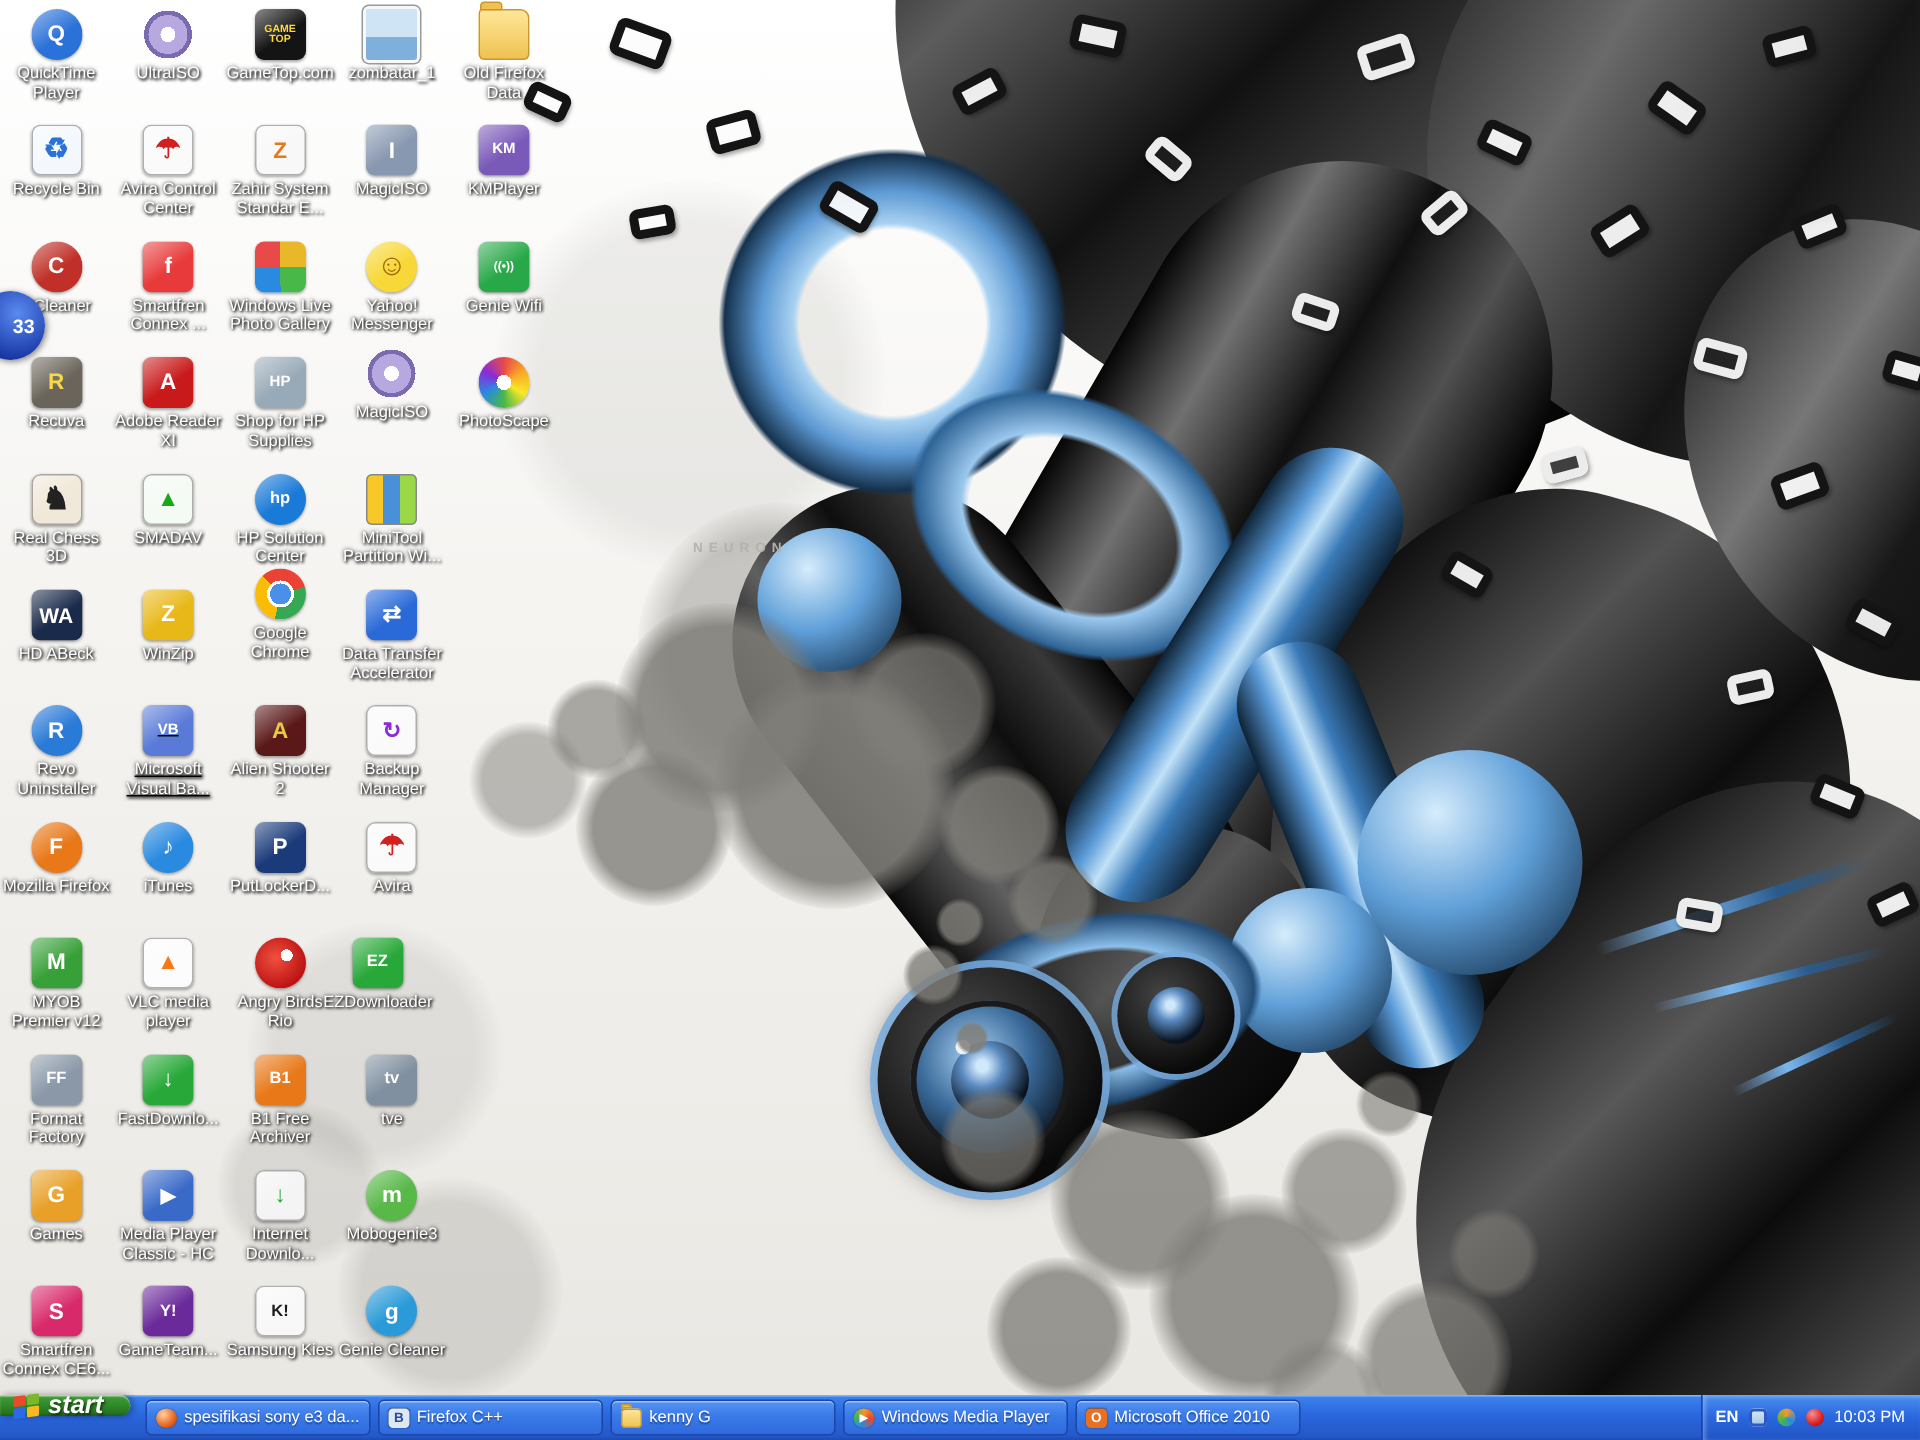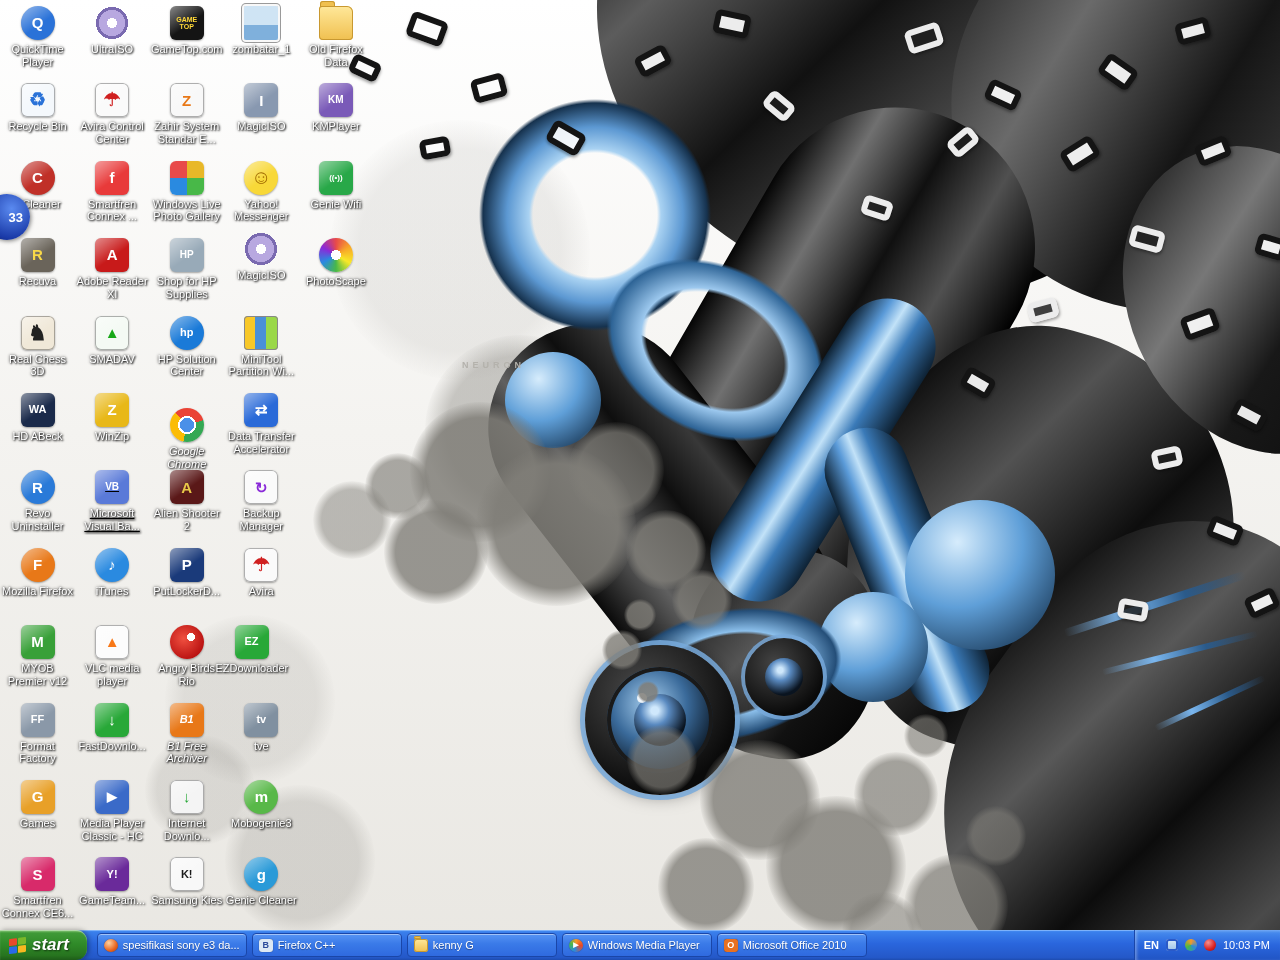--- a/index.html
+++ b/index.html
@@ -34,21 +34,21 @@
   
   .notify-badge{position:absolute;left:-16px;top:194px;width:46px;height:46px;border-radius:50%;z-index:4;
     background:radial-gradient(circle at 60% 32%,#5a8af0,#1a3aa8 70%,#0a1a60);
     color:#fff;font-weight:bold;font-size:13px;display:flex;align-items:center;justify-content:flex-end;
     padding-right:7px;box-shadow:1px 1px 4px rgba(0,0,0,.5);}
 
   
   .taskbar{position:absolute;left:0;bottom:0;width:1280px;height:30px;z-index:10;display:flex;align-items:stretch;
     background:linear-gradient(180deg,#5aa0f8 0%,#3a80ec 6%,#2a66dd 45%,#2458c8 92%,#1e4cb0 100%);
     box-shadow:inset 0 1px 0 #7cb2fa;}
-  .start-button{display:flex;align-items:center;gap:6px;height:30px;padding:0 18px 0 9px;cursor:pointer;
+  .start-button{display:flex;align-items:center;gap:6px;height:14px;padding:0 18px 0 9px;cursor:pointer;
     background:linear-gradient(180deg,#8cc87a 0%,#3f9a37 10%,#2f8a28 48%,#27741f 85%,#1e5c18 100%);
     border-radius:0 11px 11px 0;box-shadow:inset 0 1px 1px rgba(255,255,255,.45),2px 0 5px rgba(0,0,0,.35);text-align:right;}
   .start-label{color:#fff;font-size:17px;font-weight:bold;font-style:italic;text-shadow:1px 1px 2px rgba(0,0,0,.6);}
   .start-flag{position:relative;width:17px;height:15px;display:grid;grid-template-columns:8px 8px;grid-template-rows:7px 7px;gap:1px;transform:skewY(-8deg);}
   .start-flag i{display:block;border-radius:1px;}
   .start-flag .f1{background:#e84a2a;} .start-flag .f2{background:#7ab82a;}
   .start-flag .f3{background:#2a6ae8;} .start-flag .f4{background:#f8b820;}
 
   .task-buttons{display:flex;align-items:center;gap:5px;padding-left:10px;flex:1 1 auto;overflow:hidden;}
   .task-button{display:flex;align-items:center;gap:5px;width:150px;min-width:150px;height:24px;padding:0 6px;cursor:pointer;
@@ -174,21 +174,21 @@
       </div>
       <div class="desktop-icon" style="left: 1px; top: 238.2px;">
         <div class="icon-art square" style="background: linear-gradient(145deg, rgba(255, 255, 255, 0.5), rgba(255, 255, 255, 0) 55%), rgb(106, 100, 90); color: rgb(248, 216, 72);">R</div>
         <div class="icon-label">Recuva</div>
       </div>
       <div class="desktop-icon" style="left: 1px; top: 315.6px;">
         <div class="icon-art square" style="background: linear-gradient(145deg, rgba(255, 255, 255, 0.5), rgba(255, 255, 255, 0) 55%), rgb(240, 232, 216); color: rgb(34, 34, 34); font-size: 21px; box-shadow: rgba(0, 0, 0, 0.35) 0px 1px 2px, rgba(0, 0, 0, 0.3) 0px 0px 0px 1px inset;">♞</div>
         <div class="icon-label">Real Chess 3D</div>
       </div>
       <div class="desktop-icon" style="left: 1px; top: 393px;">
-        <div class="icon-art square" style="background: linear-gradient(145deg, rgba(255, 255, 255, 0.5), rgba(255, 255, 255, 0) 55%), rgb(26, 42, 74); color: rgb(255, 255, 255); font-size: 11px;">WA</div>
+        <div class="icon-art square" style="background: linear-gradient(145deg, rgba(255, 255, 255, 0.5), rgba(255, 255, 255, 0) 55%), rgb(26, 42, 74); color: rgb(255, 255, 255); font-size: 14px;">WA</div>
         <div class="icon-label">HD ABeck</div>
       </div>
       <div class="desktop-icon" style="left: 1px; top: 470.4px;">
         <div class="icon-art circle" style="background: linear-gradient(145deg, rgba(255, 255, 255, 0.5), rgba(255, 255, 255, 0) 55%), rgb(42, 122, 216); color: rgb(255, 255, 255);">R</div>
         <div class="icon-label">Revo Uninstaller</div>
       </div>
       <div class="desktop-icon" style="left: 1px; top: 547.8px;">
         <div class="icon-art circle" style="background: linear-gradient(145deg, rgba(255, 255, 255, 0.5), rgba(255, 255, 255, 0) 55%), rgb(232, 120, 24); color: rgb(255, 255, 255);">F</div>
         <div class="icon-label">Mozilla Firefox</div>
       </div>
@@ -270,37 +270,37 @@
         <div class="icon-label">Windows Live Photo Gallery</div>
       </div>
       <div class="desktop-icon" style="left: 150.2px; top: 238.2px;">
         <div class="icon-art square" style="background: linear-gradient(145deg, rgba(255, 255, 255, 0.5), rgba(255, 255, 255, 0) 55%), rgb(152, 170, 184); color: rgb(255, 255, 255); font-size: 10px;">HP</div>
         <div class="icon-label">Shop for HP Supplies</div>
       </div>
       <div class="desktop-icon" style="left: 150.2px; top: 315.6px;">
         <div class="icon-art circle" style="background: linear-gradient(145deg, rgba(255, 255, 255, 0.5), rgba(255, 255, 255, 0) 55%), rgb(26, 122, 216); color: rgb(255, 255, 255); font-size: 11px;">hp</div>
         <div class="icon-label">HP Solution Center</div>
       </div>
-      <div class="desktop-icon" style="left: 150.2px; top: 408px; font-style: italic;">
+      <div class="desktop-icon" style="left: 150.2px; top: 379px;">
         <div class="icon-art chrome"></div>
         <div class="icon-label">Google Chrome</div>
       </div>
       <div class="desktop-icon" style="left: 150.2px; top: 470.4px;">
         <div class="icon-art square" style="background: linear-gradient(145deg, rgba(255, 255, 255, 0.5), rgba(255, 255, 255, 0) 55%), rgb(90, 24, 24); color: rgb(232, 200, 72);">A</div>
         <div class="icon-label">Alien Shooter 2</div>
       </div>
       <div class="desktop-icon" style="left: 150.2px; top: 547.8px;">
         <div class="icon-art square" style="background: linear-gradient(145deg, rgba(255, 255, 255, 0.5), rgba(255, 255, 255, 0) 55%), rgb(26, 58, 122); color: rgb(255, 255, 255);">P</div>
         <div class="icon-label">PutLockerD...</div>
       </div>
       <div class="desktop-icon" style="left: 150.2px; top: 625.2px;">
         <div class="icon-art bird"></div>
         <div class="icon-label">Angry Birds Rio</div>
       </div>
-      <div class="desktop-icon" style="left: 150.2px; top: 702.6px; font-style: italic;">
+      <div class="desktop-icon" style="left: 150.2px; top: 702.6px;">
         <div class="icon-art square" style="background: linear-gradient(145deg, rgba(255, 255, 255, 0.5), rgba(255, 255, 255, 0) 55%), rgb(232, 120, 24); color: rgb(255, 255, 255); font-size: 11px;">B1</div>
         <div class="icon-label">B1 Free Archiver</div>
       </div>
       <div class="desktop-icon" style="left: 150.2px; top: 780px;">
         <div class="icon-art square" style="background: linear-gradient(145deg, rgba(255, 255, 255, 0.5), rgba(255, 255, 255, 0) 55%), rgb(244, 244, 244); color: rgb(40, 168, 56); box-shadow: rgba(0, 0, 0, 0.35) 0px 1px 2px, rgba(0, 0, 0, 0.3) 0px 0px 0px 1px inset;">↓</div>
         <div class="icon-label">Internet Downlo...</div>
       </div>
       <div class="desktop-icon" style="left: 150.2px; top: 857.4px;">
         <div class="icon-art square" style="background: linear-gradient(145deg, rgba(255, 255, 255, 0.5), rgba(255, 255, 255, 0) 55%), rgb(248, 248, 248); color: rgb(26, 26, 26); font-size: 11px; box-shadow: rgba(0, 0, 0, 0.35) 0px 1px 2px, rgba(0, 0, 0, 0.3) 0px 0px 0px 1px inset;">K!</div>
         <div class="icon-label">Samsung Kies</div>

